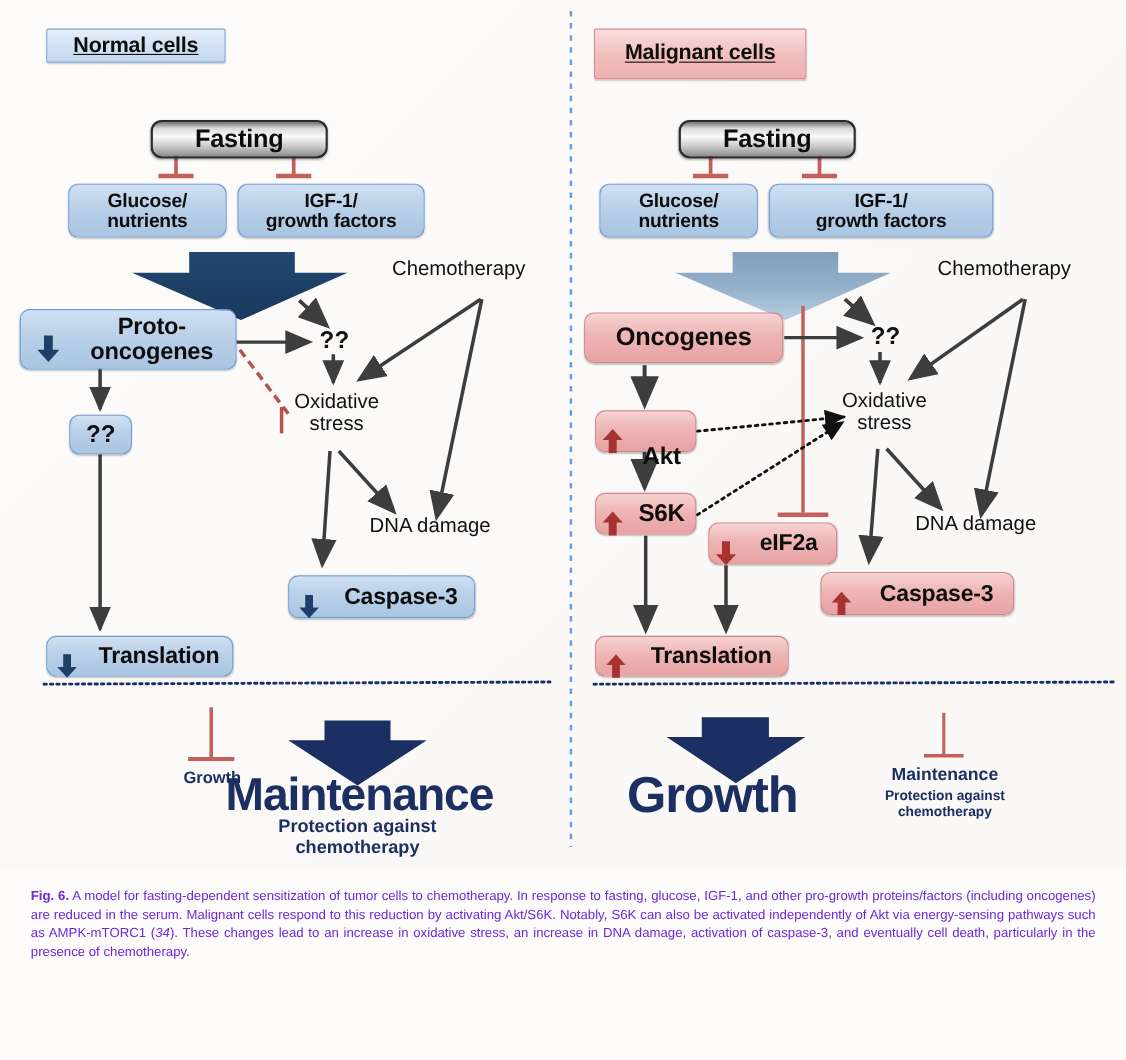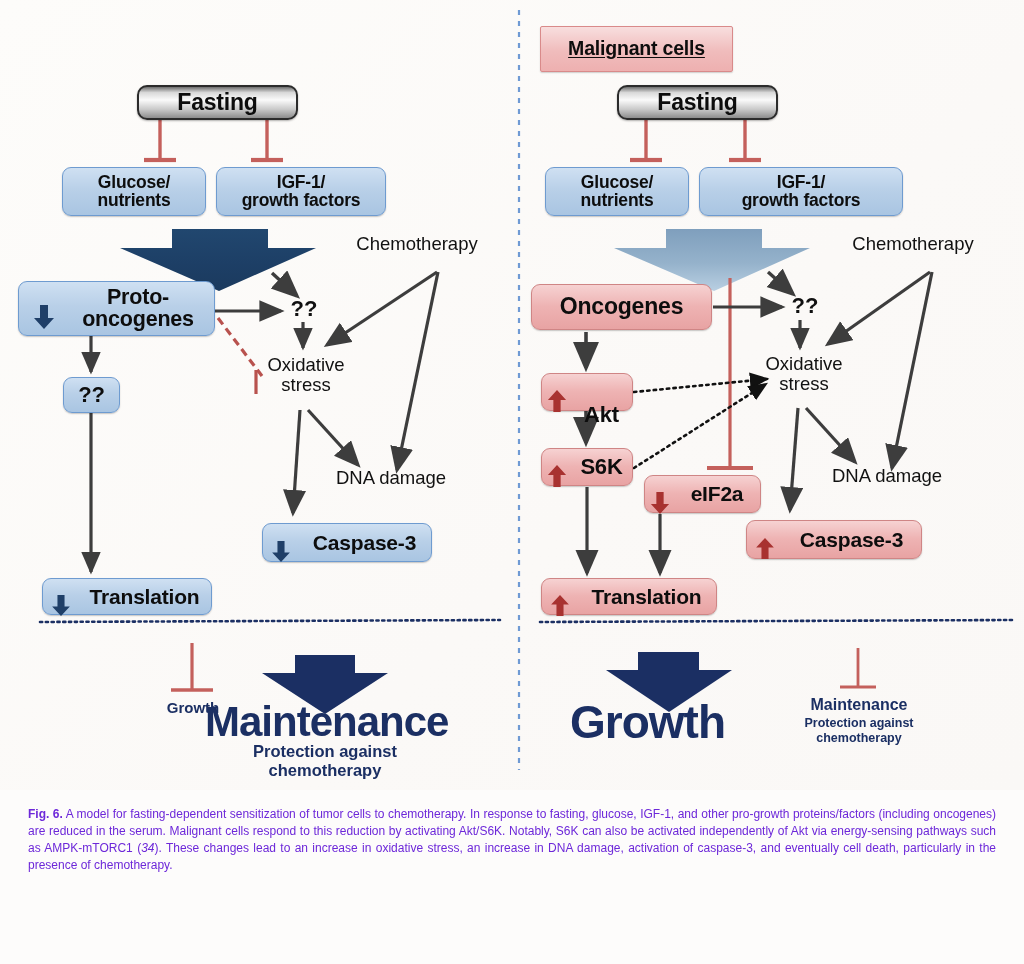--- a/index.html
+++ b/index.html
@@ -41,20 +41,21 @@
   .hdr-red{
     background:linear-gradient(180deg,#f8dede 0%,#f0bcbc 55%,#eeb0b0 100%);
     border:1.4px solid #d98a8a;border-radius:2px;
     box-shadow:0 1px 1.5px rgba(0,0,0,.18);
   }
   .hdr-blue span,.hdr-red span{text-decoration:underline;text-underline-offset:2px;}
   .gray{
     background:linear-gradient(180deg,#6e6e6e 0%,#d9d9d9 18%,#fafafa 42%,#c9c9c9 72%,#8d8d8d 100%);
     border:2px solid #2b2b2b;border-radius:10px;
     box-shadow:0 1px 2px rgba(0,0,0,.3);
+    margin-top:24px;
   }
   .plaintext{
     position:absolute;color:#111;font-weight:normal;
     text-align:center;line-height:1.08;white-space:pre-line;
   }
 
   
   .glyph{display:inline-block;flex:0 0 auto;margin-right:7px;}
 
   
@@ -203,20 +204,23 @@
     <line x1="798" y1="408" x2="790" y2="510" stroke="#3d3d3d" stroke-width="3.2" marker-end="url(#ahGrayBig)"></line>
 
     
     <polygon fill="#1b2f63" points="638,652 699,652 699,670 732,670 669,712 606,670 638,670"></polygon>
     <g>
       <line x1="858" y1="648" x2="858" y2="686" stroke="#c4605c" stroke-width="2.8"></line>
       <line x1="840" y1="687" x2="876" y2="687" stroke="#c4605c" stroke-width="3.2"></line>
     </g>
   </svg>
 
+  <div class="node hdr-blue" style="left:42px;top:26px;width:163px;height:31px;font-size:19.5px;">
+    <span>Normal cells</span>
+  </div>
 
   <div class="node gray" style="left:137px;top:85px;width:161px;height:35px;font-size:23px;">
     <span>Fasting</span>
   </div>
 
   <div class="node blue" style="left:62px;top:167px;width:144px;height:49px;font-size:17.5px;">
     <span>Glucose/
 nutrients</span>
   </div>
 

